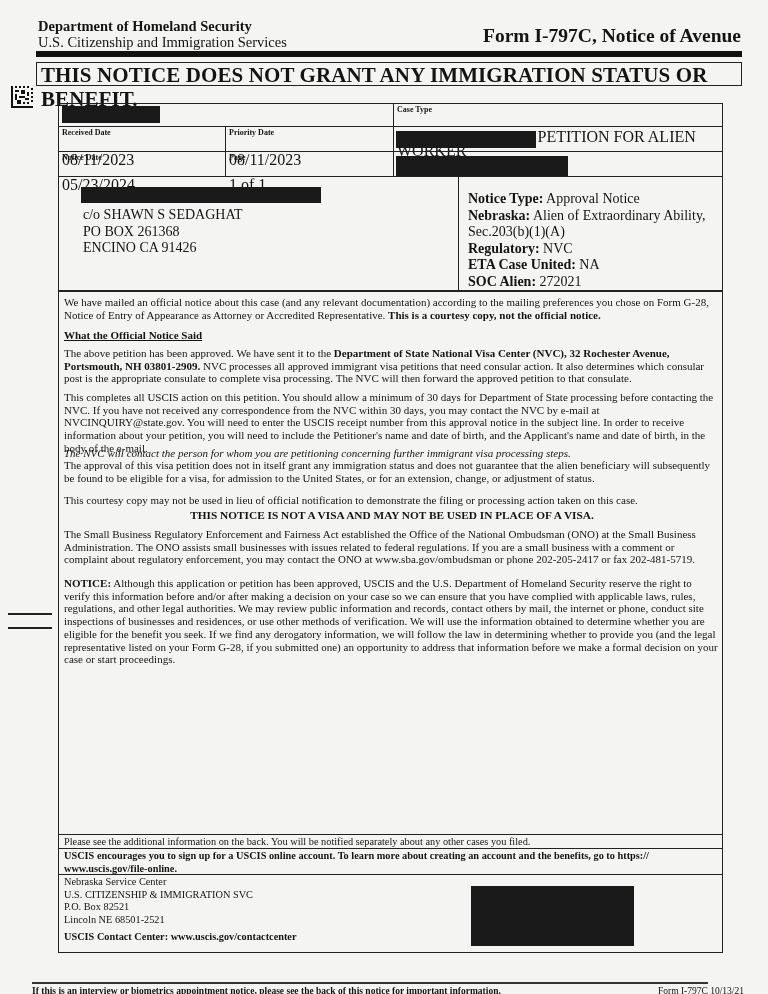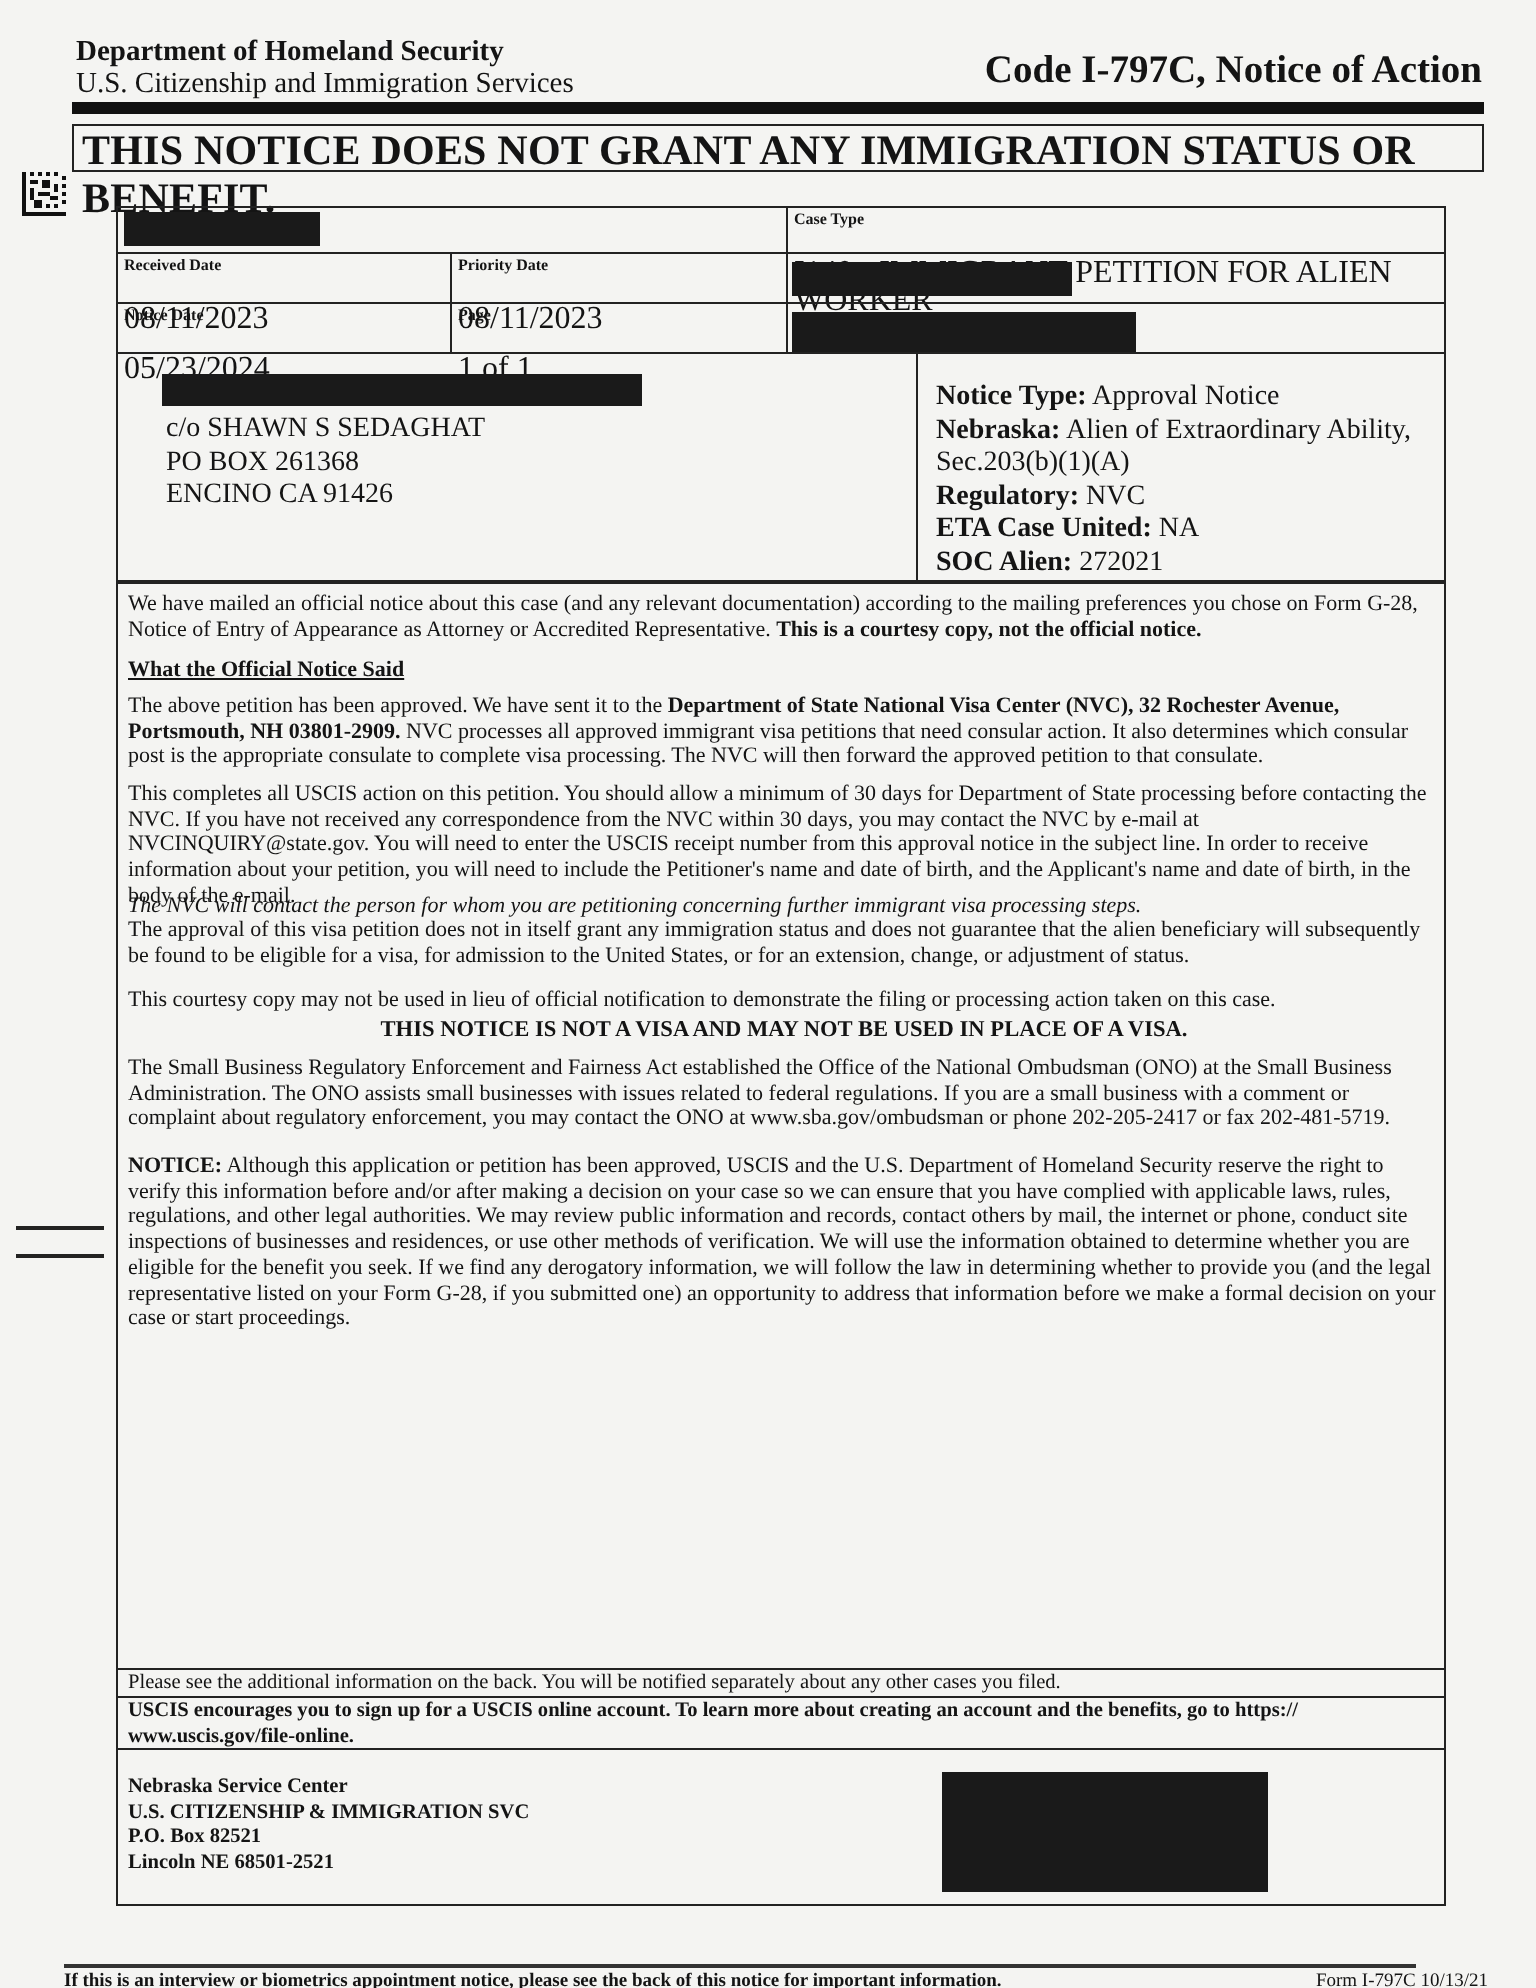--- a/index.html
+++ b/index.html
@@ -35,21 +35,21 @@
   .margin-line { left:8px; width:44px; height:2px; background:#222; }
   .bottomrule { left:32px; top:982px; width:676px; height:2px; background:#333; }
   .bottomtext { left:32px; top:986px; font-size:9.5px; font-weight:bold; }
   .bottomform { right:24px; top:986px; font-size:9.5px; }
 </style>
 </head>
 <body>
 
 <div class="abs dept">Department of Homeland Security</div>
 <div class="abs agency">U.S. Citizenship and Immigration Services</div>
-<div class="abs formtitle">Code I-797C, Notice of Action</div>
+<div class="abs formtitle">Form I-797C, Notice of Avenue</div>
 <div class="abs blackbar"></div>
 <div class="abs banner">THIS NOTICE DOES NOT GRANT ANY IMMIGRATION STATUS OR BENEFIT.</div>
 
 <svg class="abs qr" viewBox="0 0 11 11">
   <rect x="0" y="0" width="1" height="11" fill="#111"></rect>
     <rect x="0" y="10" width="11" height="1" fill="#111"></rect>
   <rect x="2" y="0" width="1" height="1" fill="#111"></rect>
     <rect x="4" y="0" width="1" height="1" fill="#111"></rect>
     <rect x="6" y="0" width="1" height="1" fill="#111"></rect>
     <rect x="8" y="0" width="1" height="1" fill="#111"></rect>
@@ -132,24 +132,25 @@
 <div class="p center" style="top:509px;">THIS NOTICE IS NOT A VISA AND MAY NOT BE USED IN PLACE OF A VISA.</div>
 <div class="p" style="top:528px;">The Small Business Regulatory Enforcement and Fairness Act established the Office of the National Ombudsman (ONO) at the Small Business Administration. The ONO assists small businesses with issues related to federal regulations. If you are a small business with a comment or complaint about regulatory enforcement, you may contact the ONO at www.sba.gov/ombudsman or phone 202-205-2417 or fax 202-481-5719.</div>
 <div class="p" style="top:577px;"><b>NOTICE:</b><span> Although this application or petition has been approved, USCIS and the U.S. Department of Homeland Security reserve the right to verify this information before and/or after making a decision on your case so we can ensure that you have complied with applicable laws, rules, regulations, and other legal authorities. We may review public information and records, contact others by mail, the internet or phone, conduct site inspections of businesses and residences, or use other methods of verification. We will use the information obtained to determine whether you are eligible for the benefit you seek. If we find any derogatory information, we will follow the law in determining whether to provide you (and the legal representative listed on your Form G-28, if you submitted one) an opportunity to address that information before we make a formal decision on your case or start proceedings.</span></div>
 
 <div class="abs margin-line" style="top:613px;"></div>
 <div class="abs margin-line" style="top:627px;"></div>
 
 <div class="abs footbox" style="top:834px;height:15px;">Please see the additional information on the back. You will be notified separately about any other cases you filed.</div>
 <div class="abs footbox" style="top:848px;height:27px;font-weight:bold;">USCIS encourages you to sign up for a USCIS online account. To learn more about creating an account and the benefits, go to https:// www.uscis.gov/file-online.</div>
 <div class="abs footbox" style="top:874px;height:79px;">
-  <div style="margin-top:12px;font-weight:bold;">
+  <div style="margin-top:0;">
     <div>Nebraska Service Center</div>
     <div>U.S. CITIZENSHIP &amp; IMMIGRATION SVC</div>
     <div>P.O. Box 82521</div>
     <div>Lincoln NE  68501-2521</div>
   </div>
+  <div style="margin-top:5px;font-weight:bold;">USCIS Contact Center: www.uscis.gov/contactcenter</div>
   <div class="redact" style="left:412px;top:11px;width:163px;height:60px;"></div>
 </div>
 
 <div class="abs bottomrule"></div>
 <div class="abs bottomtext">If this is an interview or biometrics appointment notice, please see the back of this notice for important information.</div>
 <div class="abs bottomform">Form I-797C   10/13/21</div>
 
 </body></html>

